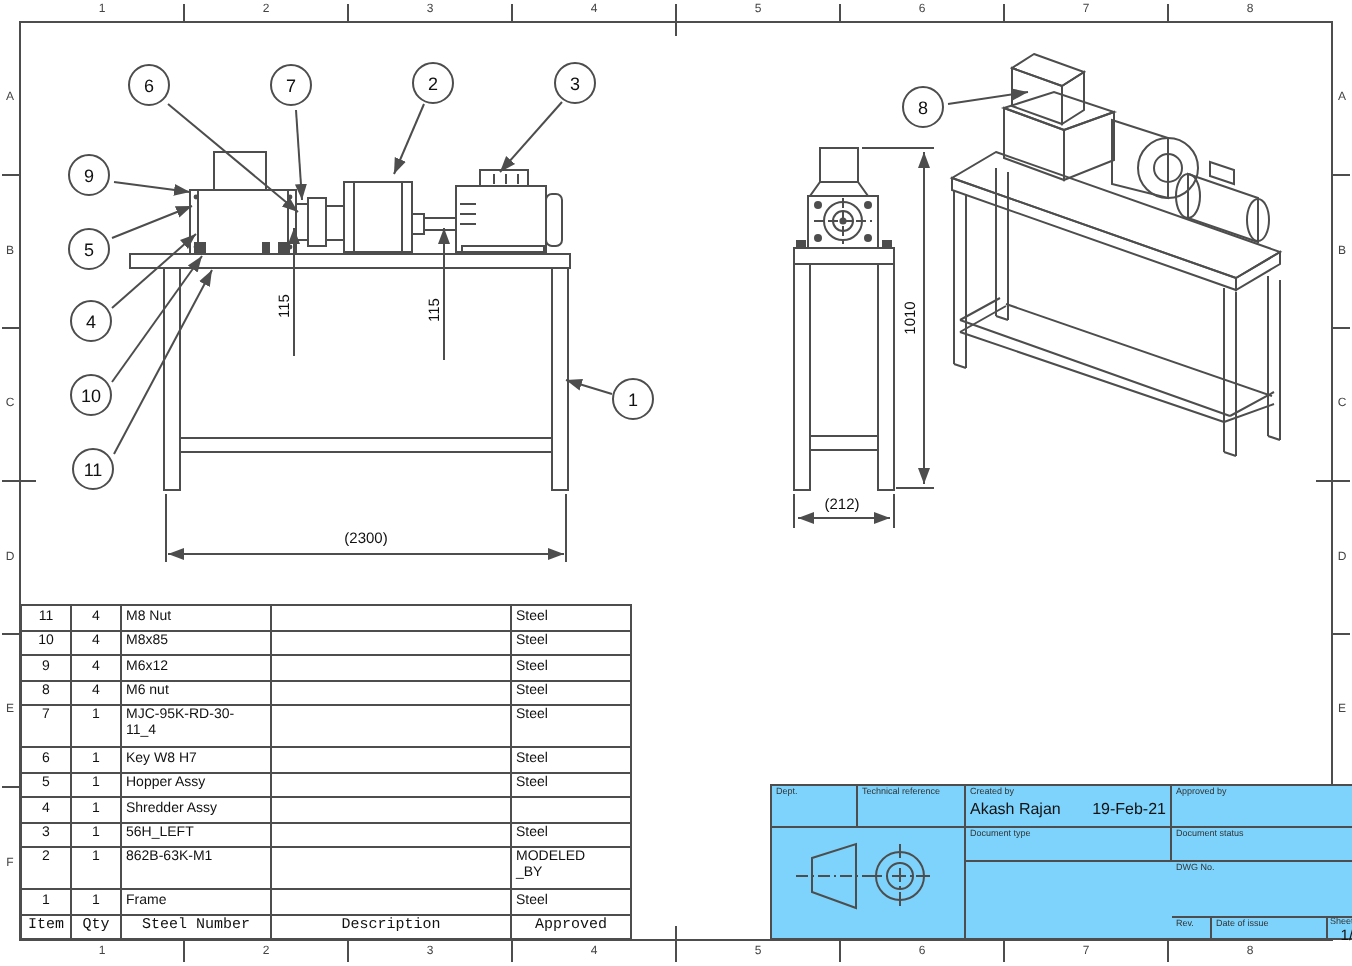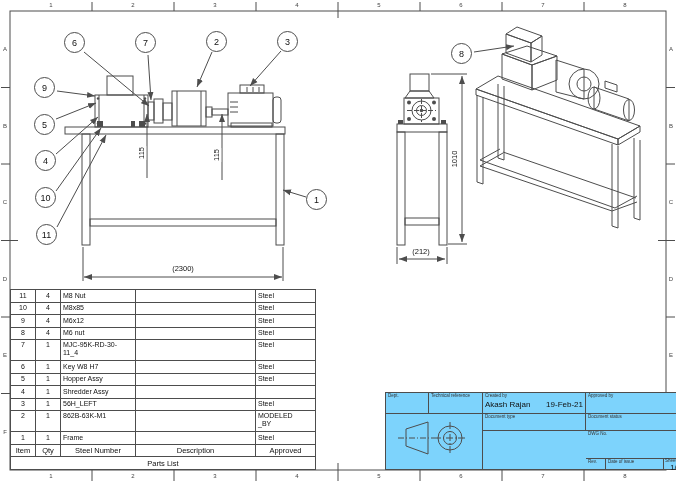--- a/index.html
+++ b/index.html
@@ -13,21 +13,21 @@
   .dim{position:absolute;font-size:7.5px;color:#111;background:#fff;padding:0 1px;
        transform:translate(-50%,-50%);white-space:nowrap;z-index:2;line-height:1;}
   .dim.vert{transform:translate(-50%,-50%) rotate(-90deg);}
   
   #parts{position:absolute;left:10px;bottom:13px;border-collapse:collapse;table-layout:fixed;
          width:305px;font-size:7px;color:#111;z-index:2;background:#fff;}
   #parts td{border:1px solid #4d4d4d;padding:0 2px;overflow:hidden;line-height:1.2;vertical-align:middle;}
   #parts tr.r{height:12.5px;}
   #parts tr.tall{height:21px;}
   #parts tr.tall td{vertical-align:top;padding-top:1px;}
-  #parts tr.hr{height:12.5px;}
+  #parts tr.hr{height:12.5px;font-family:Liberation Mono, monospace;}
   #parts tr.fr{height:13px;}
   #parts td.c{text-align:center;}
   #parts td.hd{text-align:center;font-size:7.5px;}
   #parts td.ft{text-align:center;font-size:7.5px;}
   .pnwrap{display:inline-block;max-width:66px;overflow-wrap:break-word;}
   .matwrap{display:inline-block;width:36px;word-break:break-all;}
   
   #titleblock{position:absolute;left:385px;bottom:13px;width:342px;height:78px;
               border:1px solid #4d4d4d;box-sizing:border-box;font-size:4.5px;color:#333;
               z-index:2;background:#7dd3fc;}
@@ -328,23 +328,20 @@
         <td></td>
         <td>Steel</td>
       </tr>
       <tr class="hr">
         <td class="hd">Item</td>
         <td class="hd">Qty</td>
         <td class="hd">Steel Number</td>
         <td class="hd">Description</td>
         <td class="hd">Approved</td>
       </tr>
-      <tr class="fr">
-        <td class="ft" colspan="5">Parts List</td>
-      </tr>
     </tbody>
   </table>
 
   <div id="titleblock">
     <div class="tb br bb" style="left:0;top:0;width:43px;height:21px">Dept.</div>
     <div class="tb br bb" style="left:43px;top:0;width:54px;height:21px">Technical reference</div>
     <div class="tb br bb" style="left:97px;top:0;width:103px;height:21px">
       <div>Created by</div>
       <div class="valrow">
         <span>Akash Rajan</span>

